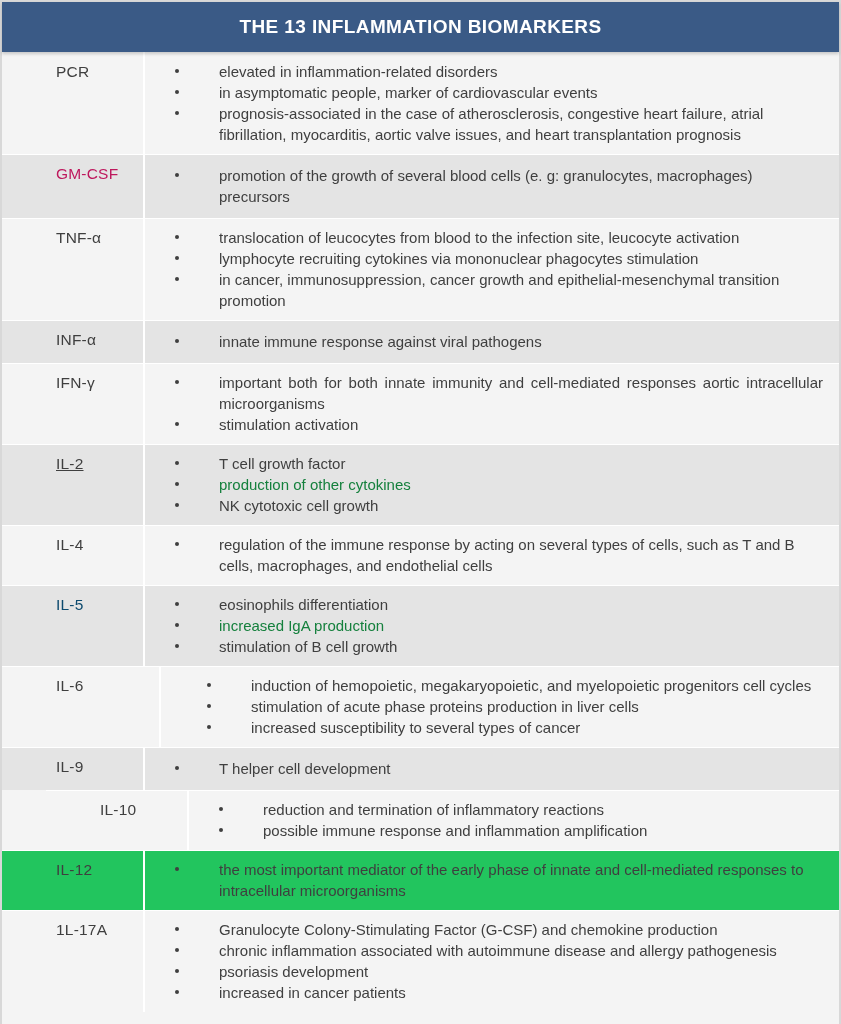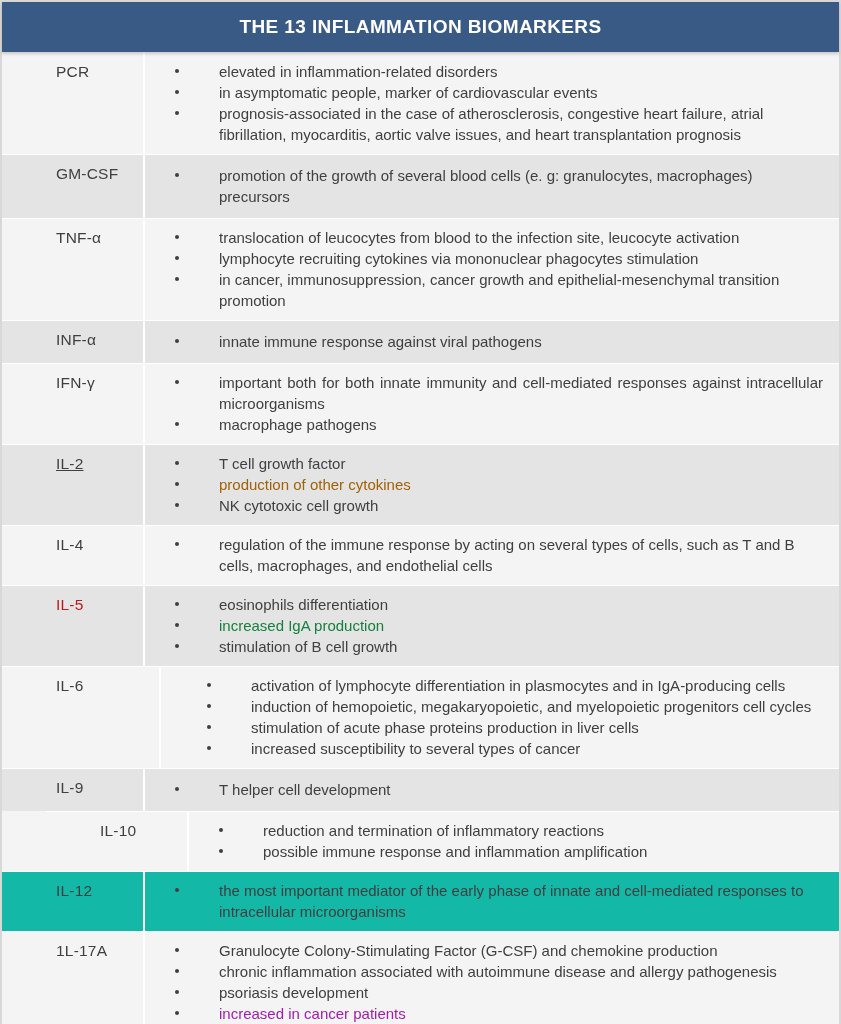--- a/index.html
+++ b/index.html
@@ -169,21 +169,21 @@
               <div class="bullet-text left" style="color: rgb(63, 63, 63);">in asymptomatic people, marker of cardiovascular events</div>
             </li>
             <li class="bullet-item">
               <div class="bullet-dot"><span style="background: rgb(63, 63, 63);"></span></div>
               <div class="bullet-text left" style="color: rgb(63, 63, 63);">prognosis-associated in the case of atherosclerosis, congestive heart failure, atrial fibrillation, myocarditis, aortic valve issues, and heart transplantation prognosis</div>
             </li>
           </ul>
         </div>
       </div>
       <div class="biomarker-row shade-dark single" style="background: rgb(228, 228, 228);">
-        <div class="row-name-cell" style="color: #404040;">GM-CSF</div>
+        <div class="row-name-cell" style="color: #be185d;">GM-CSF</div>
         <div class="row-divider"></div>
         <div class="row-content-cell">
           <ul class="bullet-list">
             <li class="bullet-item">
               <div class="bullet-dot"><span style="background: rgb(63, 63, 63);"></span></div>
               <div class="bullet-text left" style="color: rgb(63, 63, 63);">promotion of the growth of several blood cells (e. g: granulocytes, macrophages) precursors</div>
             </li>
           </ul>
         </div>
       </div>
@@ -219,41 +219,41 @@
           </ul>
         </div>
       </div>
       <div class="biomarker-row shade-light" style="background: rgb(244, 244, 244);">
         <div class="row-name-cell" style="color: rgb(63, 63, 63);">IFN-γ</div>
         <div class="row-divider"></div>
         <div class="row-content-cell">
           <ul class="bullet-list">
             <li class="bullet-item">
               <div class="bullet-dot"><span style="background: rgb(63, 63, 63);"></span></div>
-              <div class="bullet-text justify" style="color: rgb(63, 63, 63);">important both for both innate immunity and cell-mediated responses against intracellular microorganisms</div>
-            </li>
-            <li class="bullet-item">
-              <div class="bullet-dot"><span style="background: rgb(63, 63, 63);"></span></div>
-              <div class="bullet-text justify" style="color: rgb(63, 63, 63);">macrophage pathogens</div>
+              <div class="bullet-text justify" style="color: rgb(63, 63, 63);">important both for both innate immunity and cell-mediated responses aortic intracellular microorganisms</div>
+            </li>
+            <li class="bullet-item">
+              <div class="bullet-dot"><span style="background: rgb(63, 63, 63);"></span></div>
+              <div class="bullet-text justify" style="color: rgb(63, 63, 63);">stimulation activation</div>
             </li>
           </ul>
         </div>
       </div>
       <div class="biomarker-row shade-dark" style="background: rgb(228, 228, 228);">
         <div class="row-name-cell" style="color: rgb(63, 63, 63); text-decoration: underline;">IL-2</div>
         <div class="row-divider"></div>
         <div class="row-content-cell">
           <ul class="bullet-list">
             <li class="bullet-item">
               <div class="bullet-dot"><span style="background: rgb(63, 63, 63);"></span></div>
               <div class="bullet-text left" style="color: rgb(63, 63, 63);">T cell growth factor</div>
             </li>
             <li class="bullet-item">
               <div class="bullet-dot"><span style="background: rgb(63, 63, 63);"></span></div>
-              <div class="bullet-text left" style="color: #a16207;">production of other cytokines</div>
+              <div class="bullet-text left" style="color: #15803d;">production of other cytokines</div>
             </li>
             <li class="bullet-item">
               <div class="bullet-dot"><span style="background: rgb(63, 63, 63);"></span></div>
               <div class="bullet-text left" style="color: rgb(63, 63, 63);">NK cytotoxic cell growth</div>
             </li>
           </ul>
         </div>
       </div>
       <div class="biomarker-row shade-light" style="background: rgb(244, 244, 244);">
         <div class="row-name-cell" style="color: rgb(63, 63, 63);">IL-4</div>
@@ -261,21 +261,21 @@
         <div class="row-content-cell">
           <ul class="bullet-list">
             <li class="bullet-item">
               <div class="bullet-dot"><span style="background: rgb(63, 63, 63);"></span></div>
               <div class="bullet-text left" style="color: rgb(63, 63, 63);">regulation of the immune response by acting on several types of cells, such as T and B cells, macrophages, and endothelial cells</div>
             </li>
           </ul>
         </div>
       </div>
       <div class="biomarker-row shade-dark" style="background: rgb(228, 228, 228);">
-        <div class="row-name-cell" style="color: #b91c1c;">IL-5</div>
+        <div class="row-name-cell" style="color: #0c4a6e;">IL-5</div>
         <div class="row-divider"></div>
         <div class="row-content-cell">
           <ul class="bullet-list">
             <li class="bullet-item">
               <div class="bullet-dot"><span style="background: rgb(63, 63, 63);"></span></div>
               <div class="bullet-text left" style="color: rgb(63, 63, 63);">eosinophils differentiation</div>
             </li>
             <li class="bullet-item">
               <div class="bullet-dot"><span style="background: rgb(63, 63, 63);"></span></div>
               <div class="bullet-text left" style="color: #15803d;">increased IgA production</div>
@@ -287,24 +287,20 @@
           </ul>
         </div>
       </div>
       <div class="biomarker-row shade-light" style="background: rgb(244, 244, 244); gap: 16px;">
         <div class="row-name-cell" style="color: rgb(63, 63, 63);">IL-6</div>
         <div class="row-divider"></div>
         <div class="row-content-cell">
           <ul class="bullet-list">
             <li class="bullet-item">
               <div class="bullet-dot"><span style="background: rgb(63, 63, 63);"></span></div>
-              <div class="bullet-text left" style="color: rgb(63, 63, 63);">activation of lymphocyte differentiation in plasmocytes and in IgA-producing cells</div>
-            </li>
-            <li class="bullet-item">
-              <div class="bullet-dot"><span style="background: rgb(63, 63, 63);"></span></div>
               <div class="bullet-text left" style="color: rgb(63, 63, 63);">induction of hemopoietic, megakaryopoietic, and myelopoietic progenitors cell cycles</div>
             </li>
             <li class="bullet-item">
               <div class="bullet-dot"><span style="background: rgb(63, 63, 63);"></span></div>
               <div class="bullet-text left" style="color: rgb(63, 63, 63);">stimulation of acute phase proteins production in liver cells</div>
             </li>
             <li class="bullet-item">
               <div class="bullet-dot"><span style="background: rgb(63, 63, 63);"></span></div>
               <div class="bullet-text left" style="color: rgb(63, 63, 63);">increased susceptibility to several types of cancer</div>
             </li>
@@ -332,21 +328,21 @@
               <div class="bullet-dot"><span style="background: rgb(63, 63, 63);"></span></div>
               <div class="bullet-text left" style="color: rgb(63, 63, 63);">reduction and termination of inflammatory reactions</div>
             </li>
             <li class="bullet-item">
               <div class="bullet-dot"><span style="background: rgb(63, 63, 63);"></span></div>
               <div class="bullet-text left" style="color: rgb(63, 63, 63);">possible immune response and inflammation amplification</div>
             </li>
           </ul>
         </div>
       </div>
-      <div class="biomarker-row shade-dark" style="background: #14b8a6;">
+      <div class="biomarker-row shade-dark" style="background: #22c55e;">
         <div class="row-name-cell" style="color: rgb(63, 63, 63);">IL-12</div>
         <div class="row-divider"></div>
         <div class="row-content-cell">
           <ul class="bullet-list">
             <li class="bullet-item">
               <div class="bullet-dot"><span style="background: rgb(63, 63, 63);"></span></div>
               <div class="bullet-text left" style="color: rgb(63, 63, 63);">the most important mediator of the early phase of innate and cell-mediated responses to intracellular microorganisms</div>
             </li>
           </ul>
         </div>
@@ -363,20 +359,20 @@
             <li class="bullet-item">
               <div class="bullet-dot"><span style="background: rgb(63, 63, 63);"></span></div>
               <div class="bullet-text left" style="color: rgb(63, 63, 63);">chronic inflammation associated with autoimmune disease and allergy pathogenesis</div>
             </li>
             <li class="bullet-item">
               <div class="bullet-dot"><span style="background: rgb(63, 63, 63);"></span></div>
               <div class="bullet-text left" style="color: rgb(63, 63, 63);">psoriasis development</div>
             </li>
             <li class="bullet-item">
               <div class="bullet-dot"><span style="background: rgb(63, 63, 63);"></span></div>
-              <div class="bullet-text left" style="color: #a21caf;">increased in cancer patients</div>
+              <div class="bullet-text left" style="color: #404040;">increased in cancer patients</div>
             </li>
           </ul>
         </div>
       </div>
     </div>
 
 </div>
 
 </body></html>

